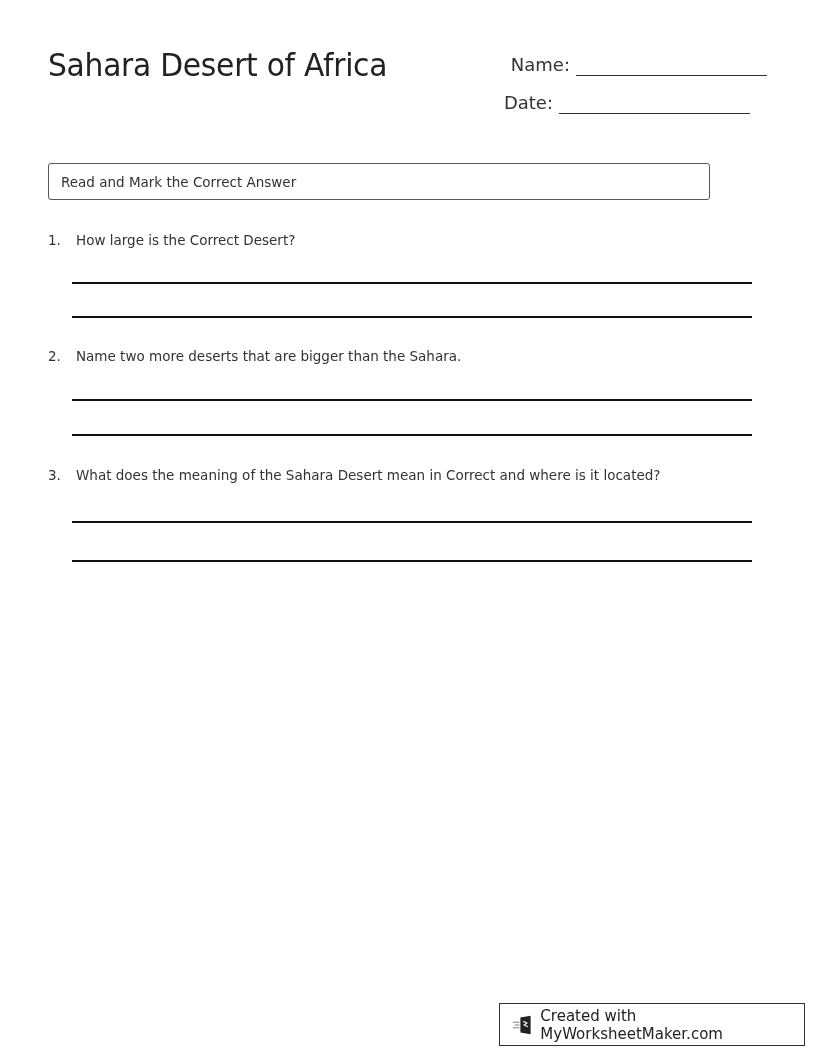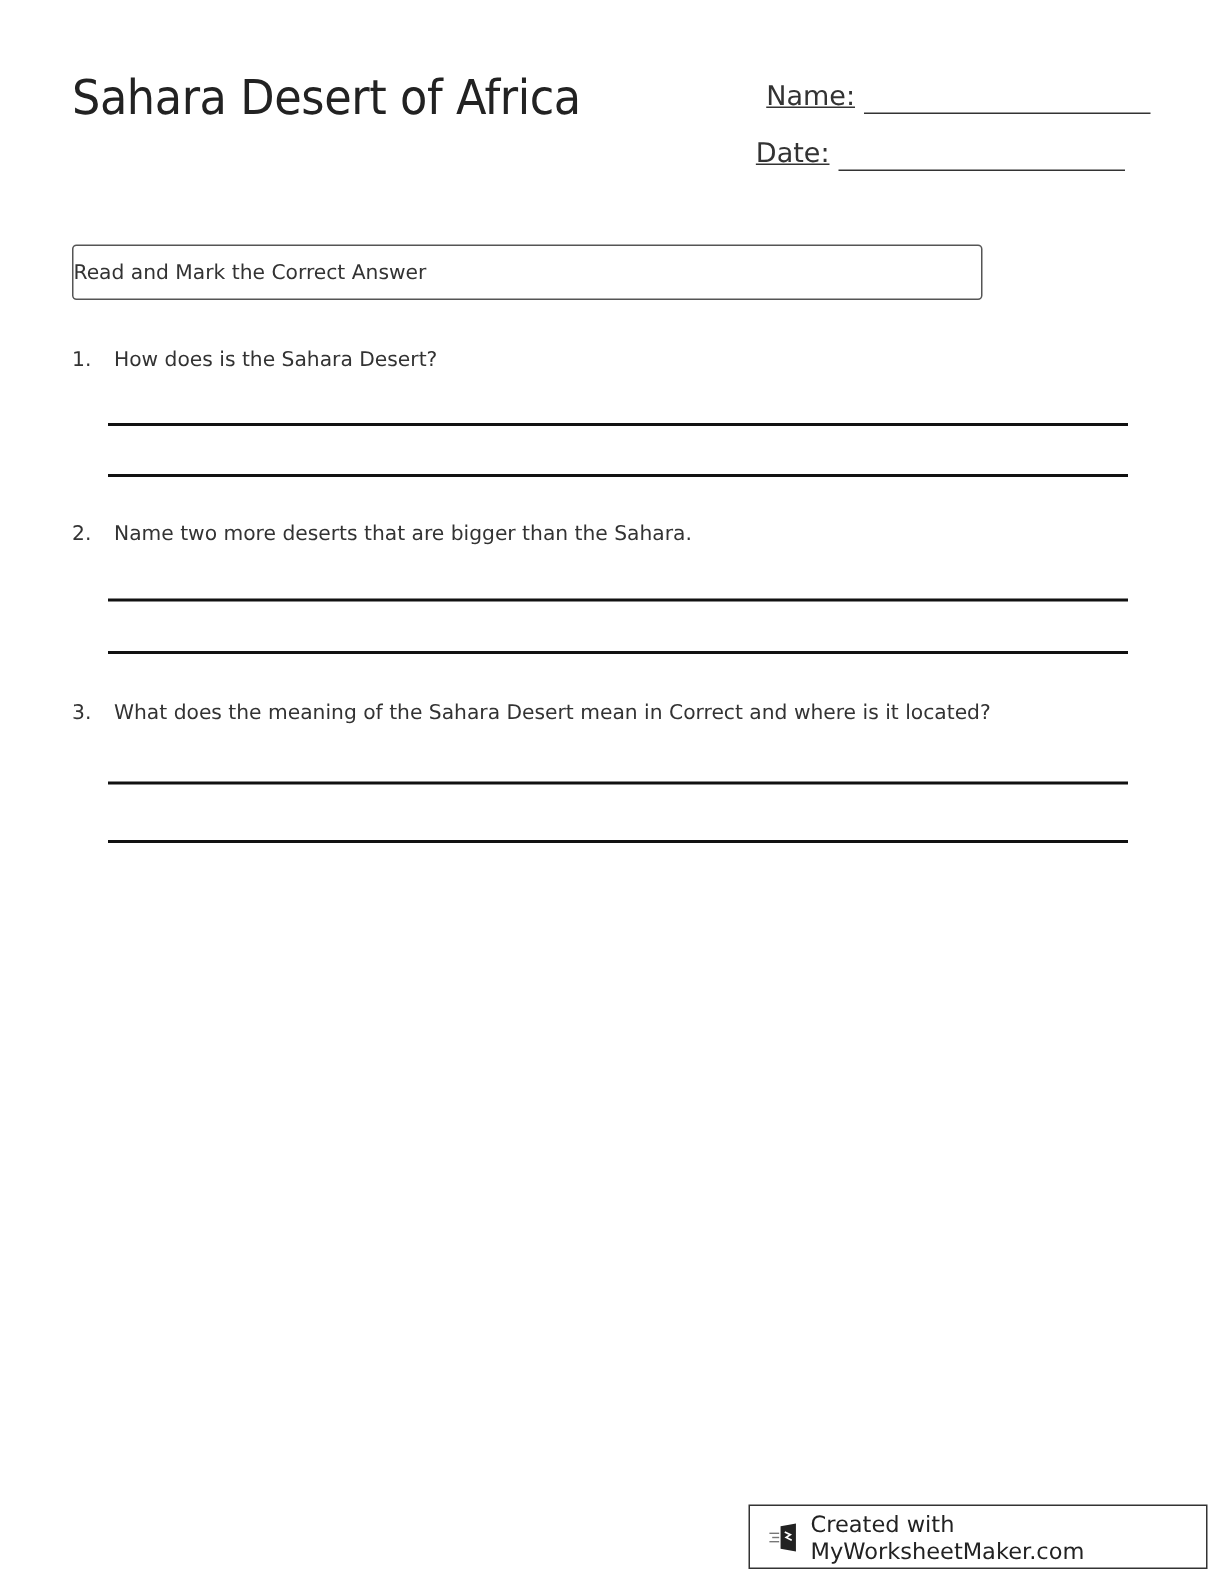--- a/index.html
+++ b/index.html
@@ -3,27 +3,27 @@
 <meta charset="utf-8">
 <style>
   html, body { margin: 0; padding: 0; background: #ffffff; }
   body { width: 816px; height: 1056px; position: relative; overflow: hidden;
          font-family: "DejaVu Sans", "Liberation Sans", sans-serif; color: #2a2a2a; }
   .title { position: absolute; left: 48px; top: 46px; font-size: 32px; font-weight: normal;
            color: #222; letter-spacing: -0.3px; margin: 0; white-space: nowrap;
            font-family: "DejaVu Sans", sans-serif; transform: scaleX(0.93); transform-origin: left; }
   .field { position: absolute; display: flex; align-items: flex-end; }
   .field-label { font-size: 18px; color: #333; text-align: right; width: 70px; margin-right: 6px;
-                 line-height: 22px; text-decoration: underline; }
+                 line-height: 22px; }
   .field-line { width: 191px; border-bottom: 1px solid #333; height: 20px; }
   .field-name { left: 500px; top: 54px; }
   .field-date { left: 483px; top: 92px; justify-content: space-between; }
-  .instructions { position: absolute; left: 48px; top: 163px; width: 607px; height: 37px;
+  .instructions { position: absolute; left: 48px; top: 163px; width: 662px; height: 37px;
                   border: 1px solid #555; border-radius: 3px; box-sizing: border-box;
-                  font-size: 13.5px; line-height: 36px; color: #333; }
+                  font-size: 13.5px; line-height: 36px; padding-left: 12px; color: #333; }
   .question { position: absolute; left: 48px; font-size: 13.5px; color: #333; display: flex; }
   .q-num { width: 28px; }
   .answer-line { position: absolute; left: 72px; width: 680px; height: 0; border-top: 2px solid #111; }
   .badge { position: absolute; left: 499px; top: 1003px; width: 306px; height: 43px;
            border: 1px solid #333; box-sizing: border-box; display: flex; align-items: center;
            padding-left: 12px; font-size: 15px; color: #222; }
   .badge svg { margin-right: 6px; }
 </style>
 </head>
 <body>
@@ -36,21 +36,21 @@
 </div>
 <div class="field field-date">
   <span class="field-label">Date:</span>
   <span class="field-line"></span>
 </div>
 
 <div class="instructions">Read and Mark the Correct Answer</div>
 
 <div class="question" style="top:232px;">
   <span class="q-num">1.</span>
-  <span>How does is the Sahara Desert?</span>
+  <span>How large is the Correct Desert?</span>
 </div>
 <div class="answer-line" style="top:282px;"></div>
 <div class="answer-line" style="top:316px;"></div>
 
 <div class="question" style="top:348px;">
   <span class="q-num">2.</span>
   <span>Name two more deserts that are bigger than the Sahara.</span>
 </div>
 <div class="answer-line" style="top:399px;"></div>
 <div class="answer-line" style="top:434px;"></div>

